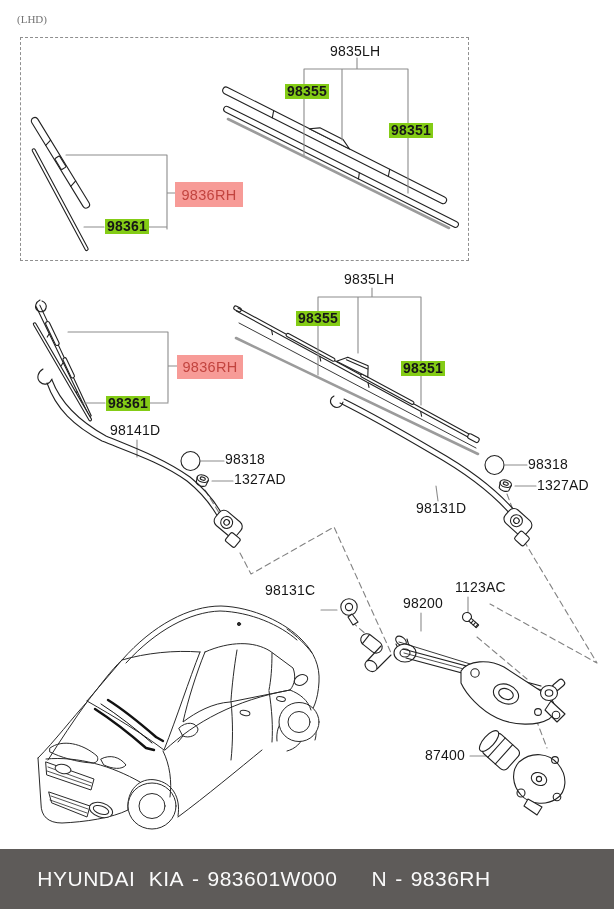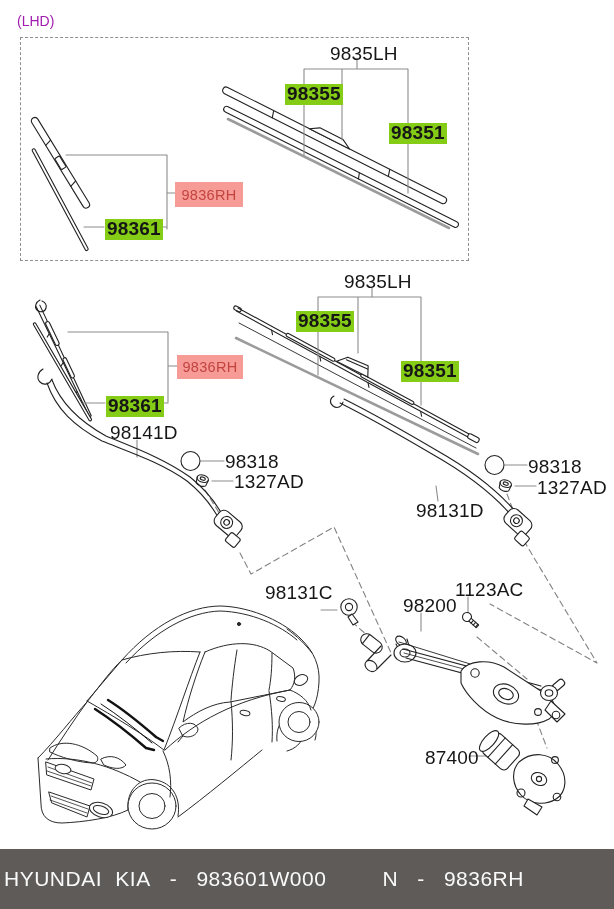--- a/index.html
+++ b/index.html
@@ -2,35 +2,35 @@
 <html><head>
 <meta charset="utf-8">
 <style>
   html,body { margin:0; padding:0; background:#ffffff; }
   .stage {
     position:relative; width:614px; height:909px; background:#fff;
     font-family:"Liberation Sans","DejaVu Sans",sans-serif; overflow:hidden;
     color:#1a1a1a;
   }
   svg.diagram { position:absolute; left:0; top:0; }
-  .note-label { position:absolute; font-size:14px; color:#a21caf; white-space:nowrap; }
+  .note-label { position:absolute; font-size:11px; color:#737373; white-space:nowrap;font-family:Liberation Serif, serif; }
   .dashed-box { position:absolute; border:1px dashed #8f8f8f; }
   .part-label {
-    position:absolute; font-size:19px; color:#161616;
+    position:absolute; font-size:14px; color:#161616;
     white-space:nowrap; letter-spacing:0.2px; line-height:1.1;
   }
   .part-label.on-line { background:#84cc16; padding:0 2px;font-weight:bold; }
   .highlight-box {
     position:absolute; display:flex; align-items:center; justify-content:center;
     background:#f79b97; color:#c2443f; font-size:14.5px; letter-spacing:0.3px;
   }
   .footer {
     position:absolute; left:0; right:0; bottom:0; height:60px;
     background:#5e5b59; color:#fafafa; display:flex; align-items:center;
-    justify-content:space-between; font-size:21px; letter-spacing:0.5px;
+    justify-content:center; font-size:21px; letter-spacing:0.5px;
     box-sizing:border-box; padding-right:86px;
   }
   .footer span { margin:0 4px; }
   .footer .brand { word-spacing:7px; }
   .footer .gap { display:inline-block; width:18px; }
 </style>
 </head>
 <body>
 
 <div class="stage">

